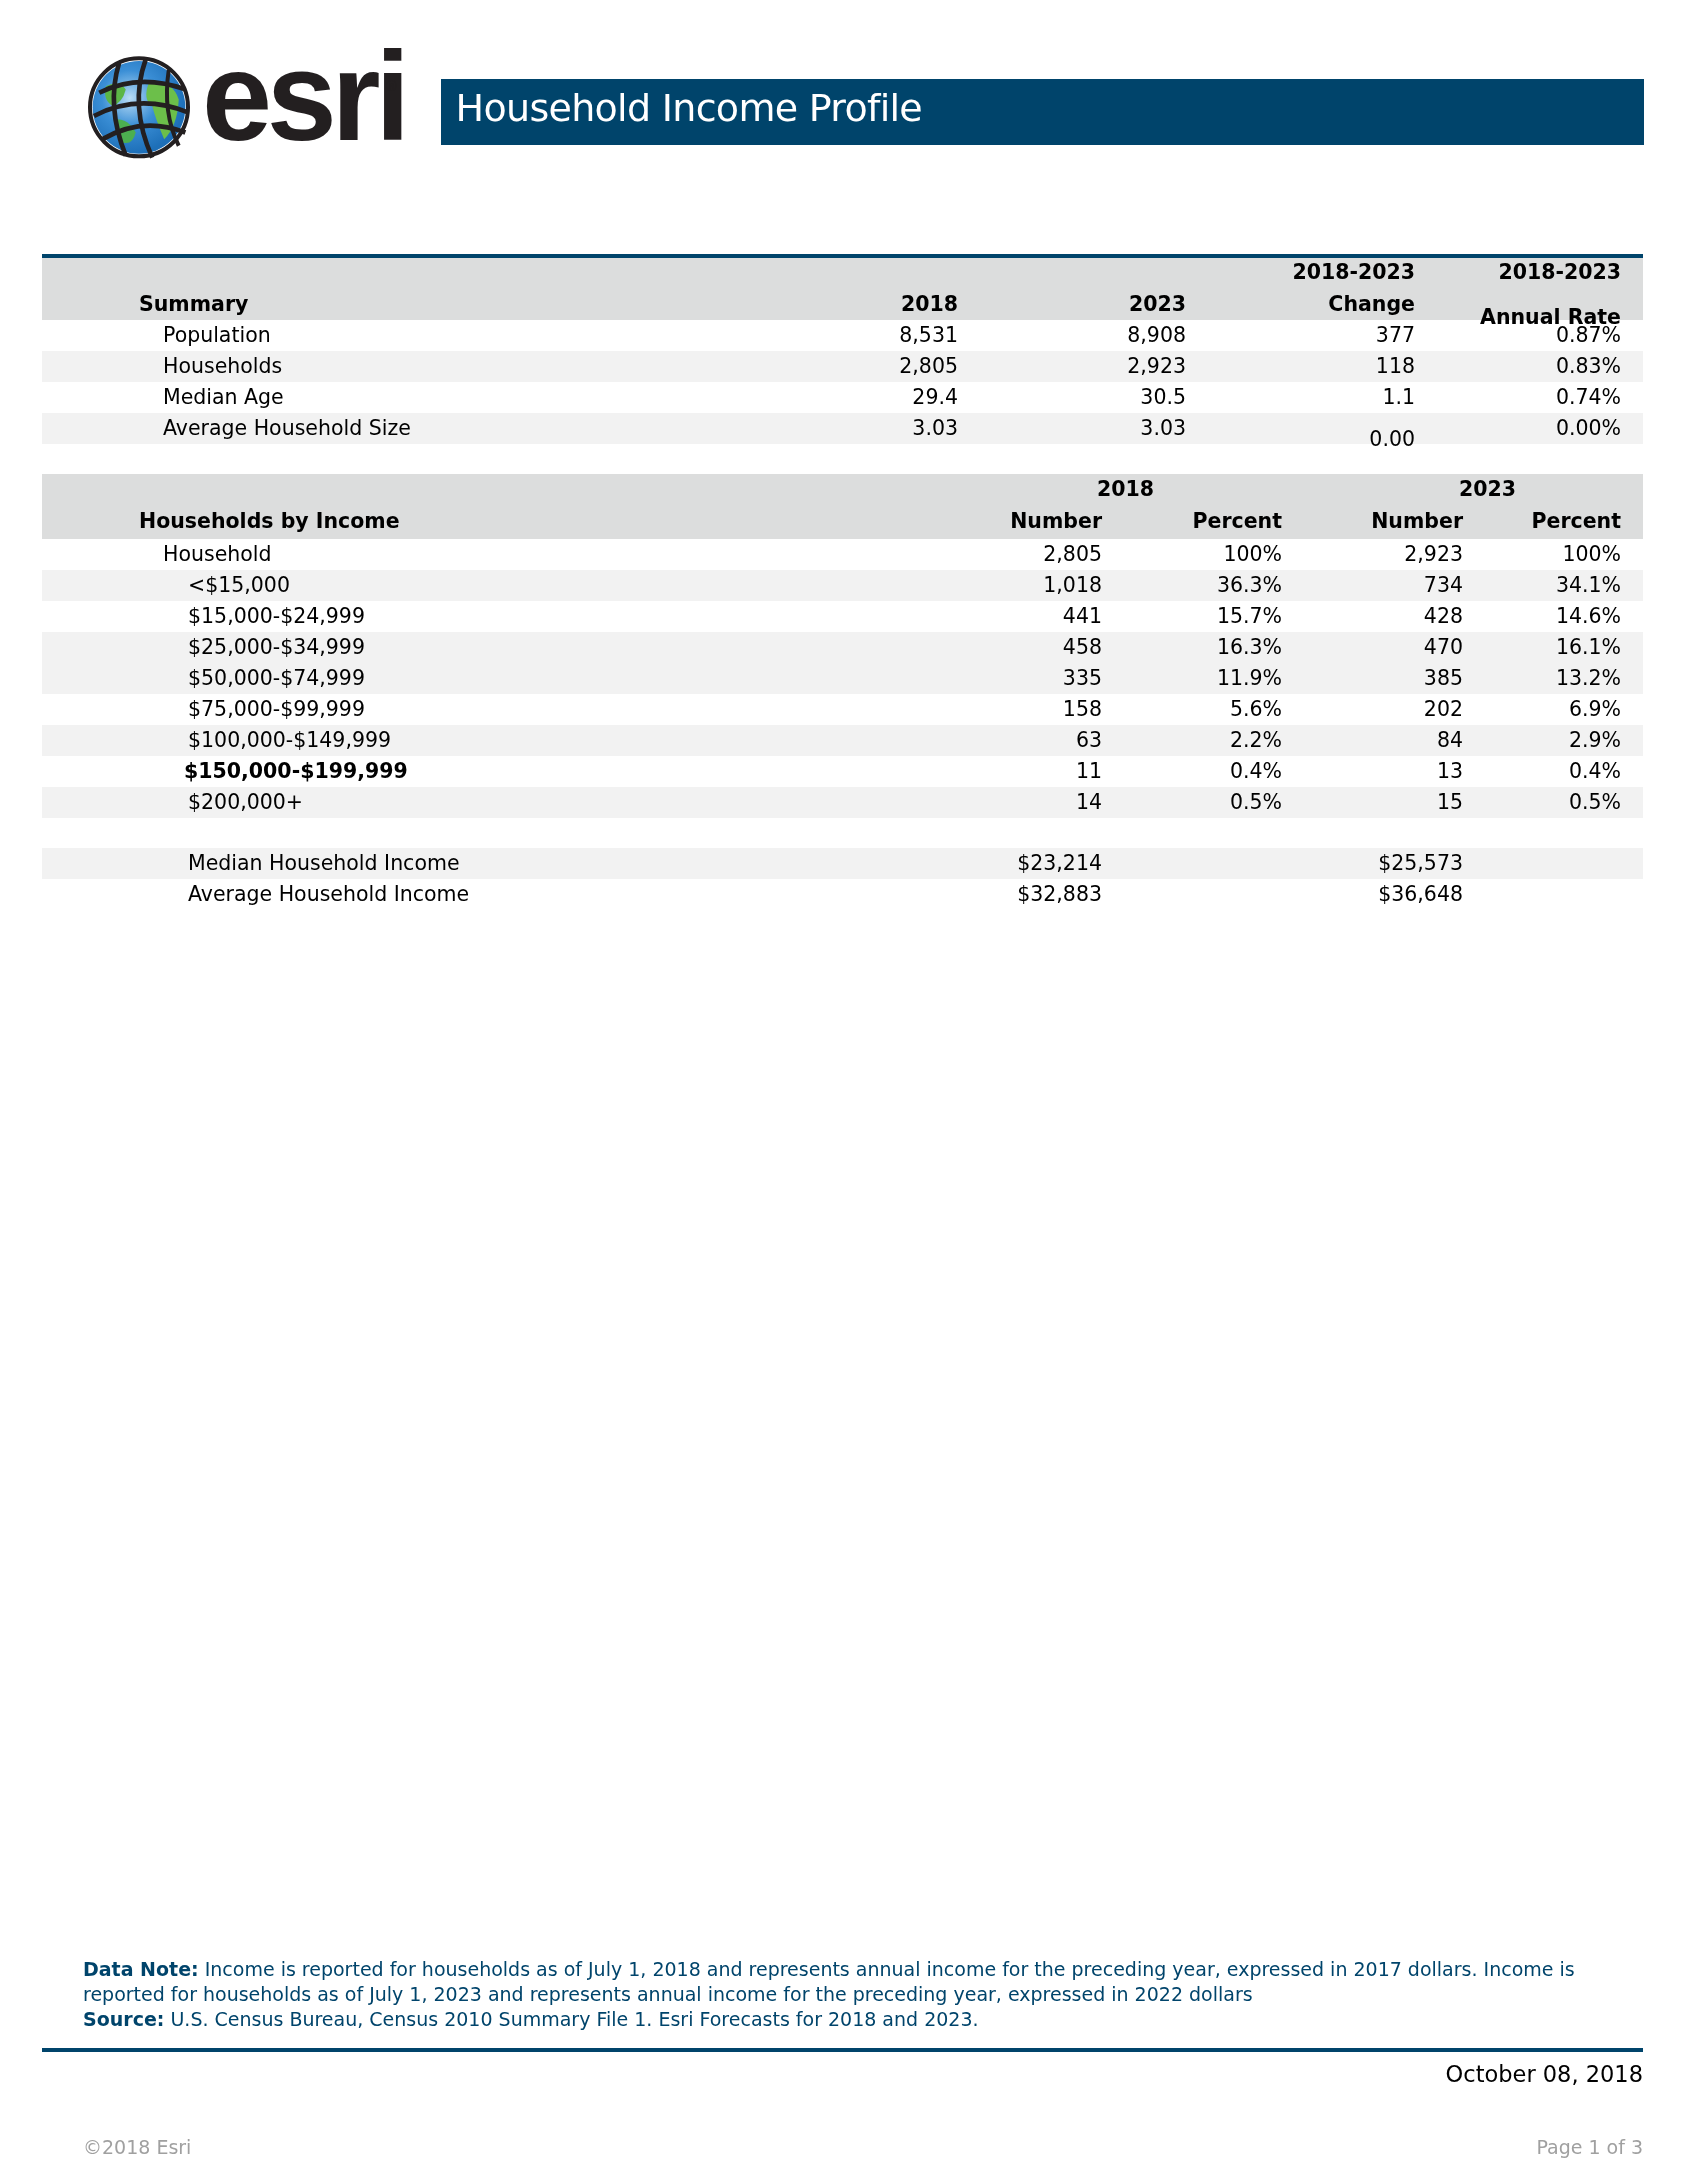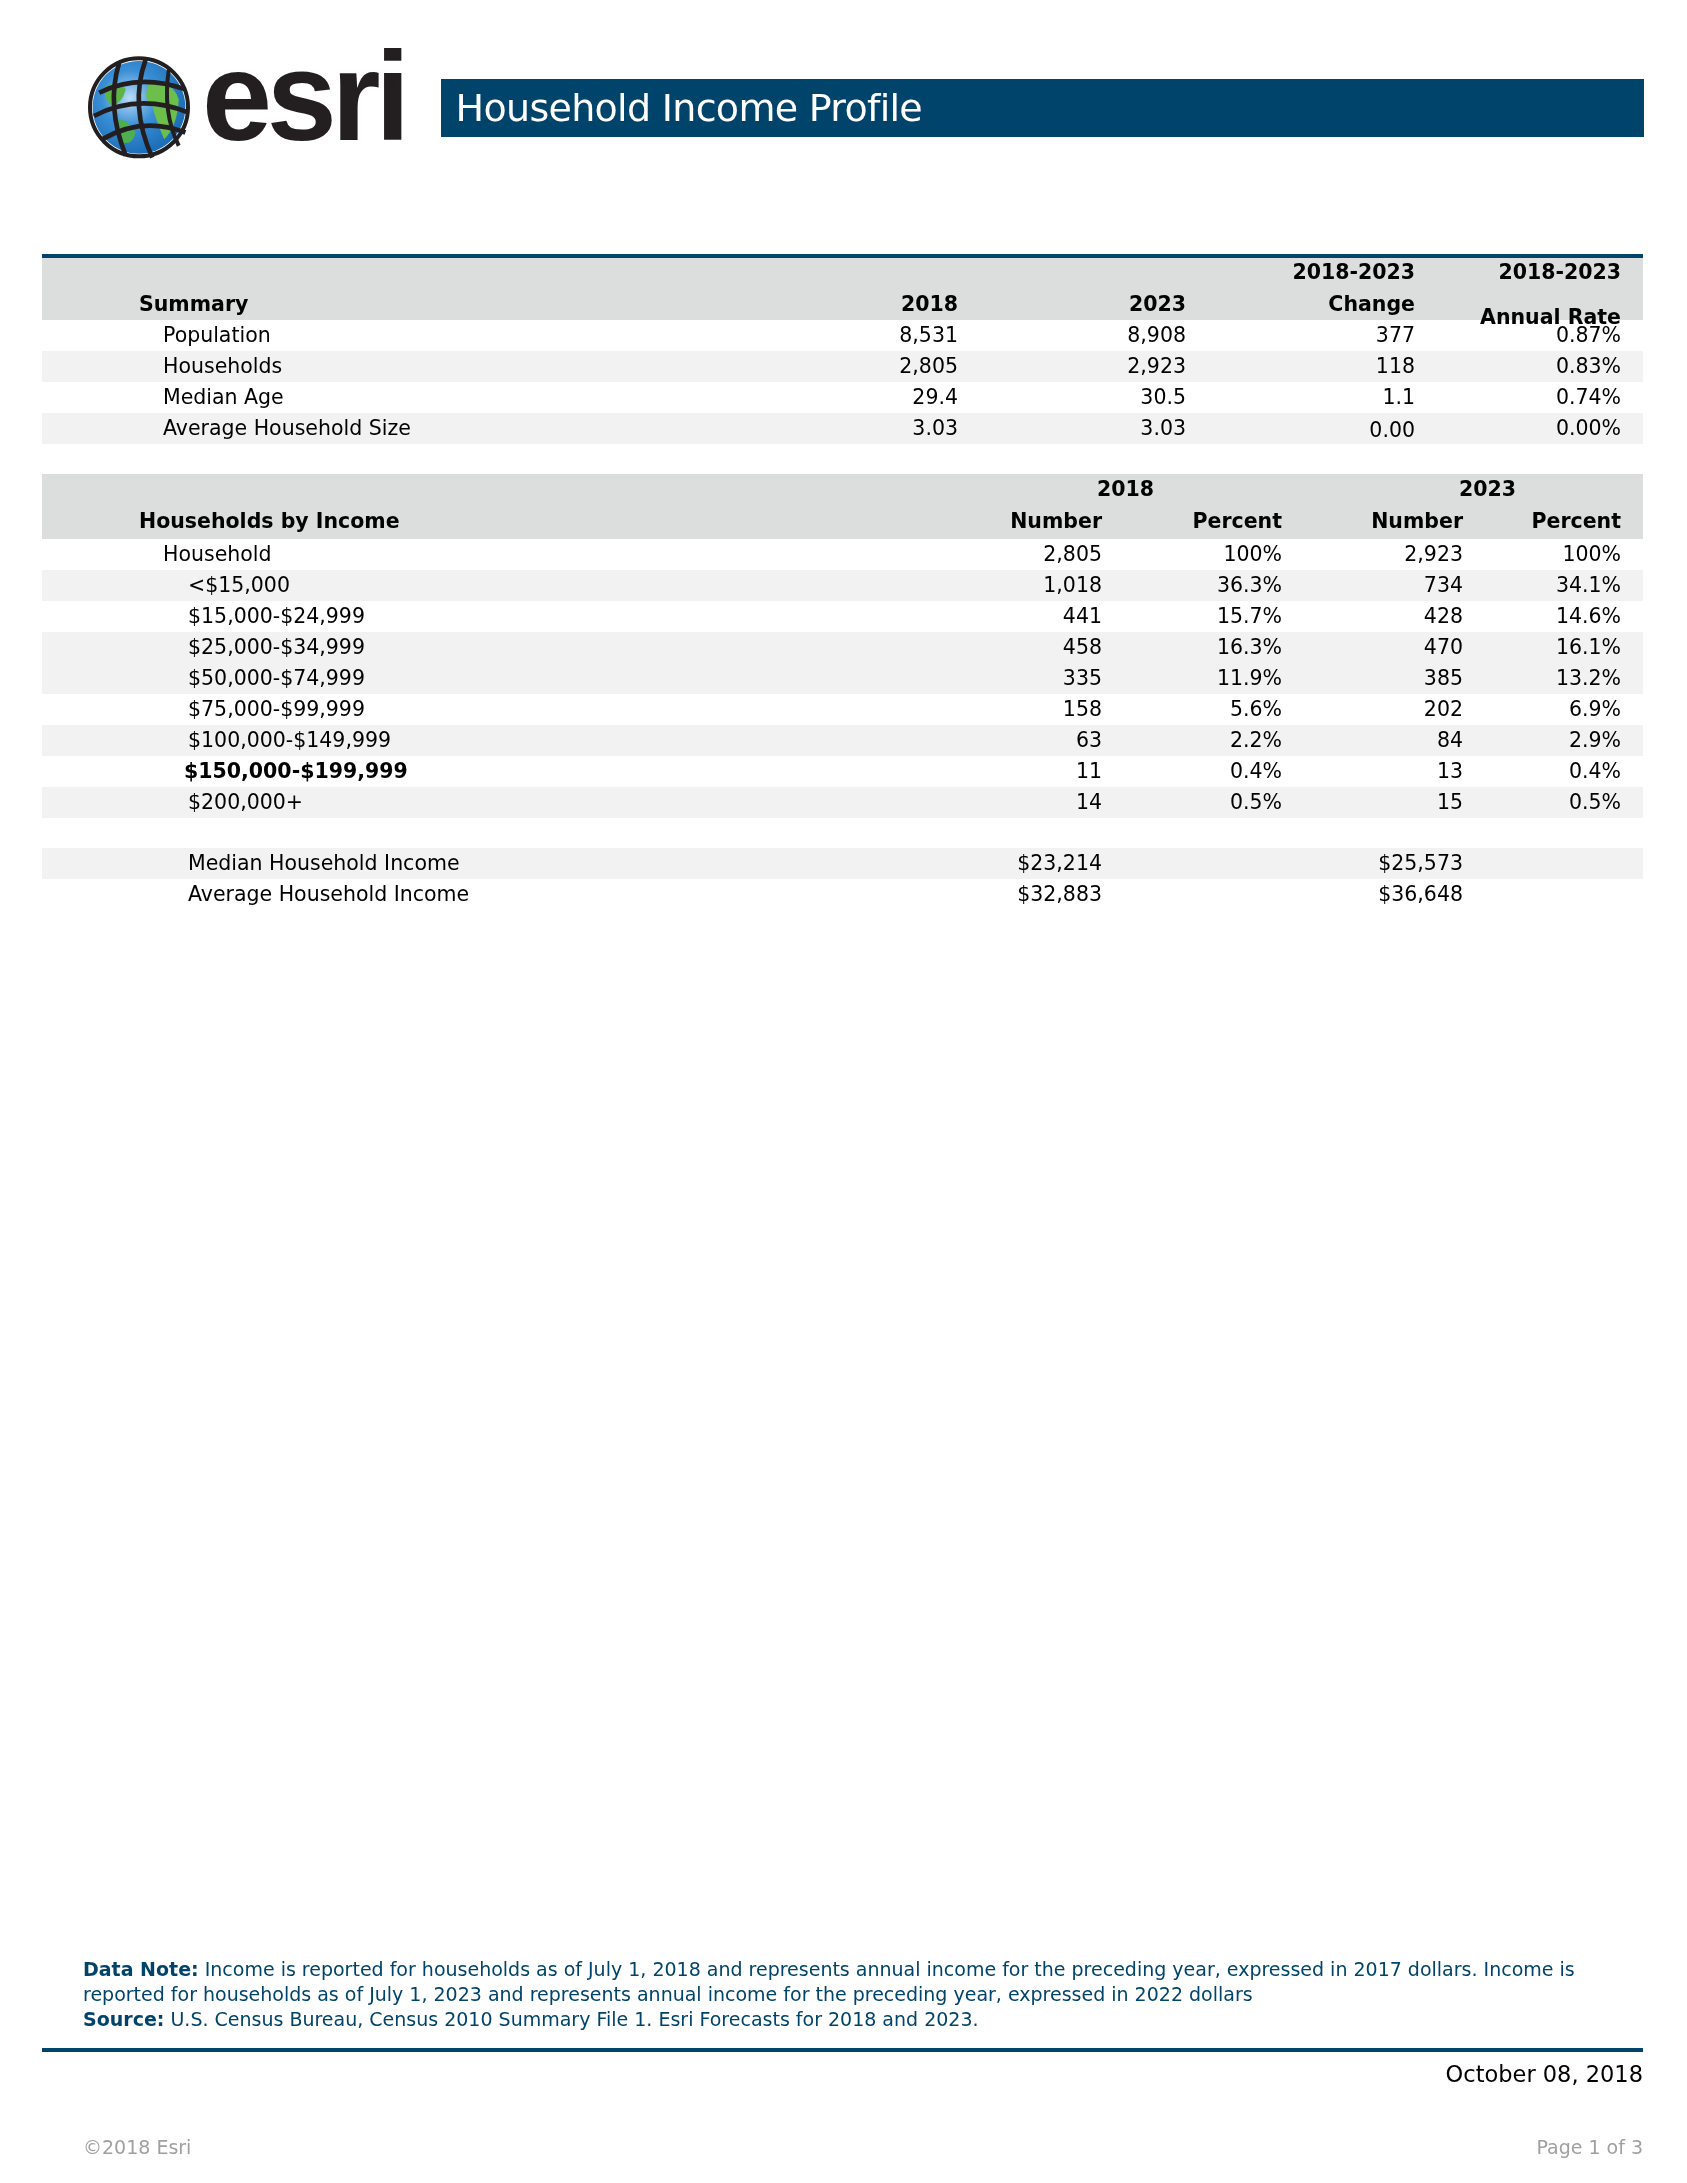--- a/index.html
+++ b/index.html
@@ -5,21 +5,21 @@
   html, body { margin:0; padding:0; background:#ffffff; }
   body { width:1687px; height:2183px; position:relative; overflow:hidden;
          font-family:"DejaVu Sans","Liberation Sans",sans-serif; color:#000; }
 
   
   .logo { position:absolute; left:86px; top:50px; width:311px; height:112px; }
   .logo-globe { position:absolute; left:0; top:3.3px; width:106px; height:106px; }
   .logo-text { position:absolute; left:116px; top:-16.5px; font-family:"Liberation Sans",sans-serif;
                font-weight:bold; font-size:126px; letter-spacing:-5.3px; color:#231f20; line-height:1; }
   .logo-reg { position:absolute; left:298px; top:26.5px; font-size:14.6px; color:#231f20; }
-  .title-bar { position:absolute; left:441px; top:79px; width:1203px; height:58px; background:#00446b; }
+  .title-bar { position:absolute; left:441px; top:79px; width:1203px; height:66px; background:#00446b; }
   .title-text { position:absolute; left:14.6px; top:6.6px; font-size:38px; color:#ffffff;
                 font-family:"DejaVu Sans",sans-serif; white-space:nowrap; letter-spacing:-0.7px; }
 
   
   .tbl { position:absolute; left:42px; width:1601px; }
   .tbl-topline { height:4px; background:#00446b; }
   .row { position:relative; height:31px; font-size:20.5px; }
   .row.alt { background:#f2f2f2; }
   .row.head { background:#dcdddd; font-weight:bold; }
   .cell { position:absolute; white-space:nowrap; }
@@ -95,21 +95,21 @@
     <span class="cell" style="left:121px; top:2.6px;">Median Age</span>
     <span class="cell r" style="right:685px; top:2.6px;">29.4</span>
     <span class="cell r" style="right:457px; top:2.6px;">30.5</span>
     <span class="cell r" style="right:228px; top:2.6px;">1.1</span>
     <span class="cell r" style="right:22px; top:2.6px;">0.74%</span>
   </div>
   <div class="row alt">
     <span class="cell" style="left:121px; top:2.6px;">Average Household Size</span>
     <span class="cell r" style="right:685px; top:2.6px;">3.03</span>
     <span class="cell r" style="right:457px; top:2.6px;">3.03</span>
-    <span class="cell r" style="right:228px; top:5px;margin-left:44px;">0.00</span>
+    <span class="cell r" style="right:228px; top:14px;margin-left:44px;">0.00</span>
     <span class="cell r" style="right:22px; top:2.6px;">0.00%</span>
   </div>
 </div>
 
 <div class="tbl" style="top:474px;">
   <div class="row head" style="height:65px;">
     <span class="cell" style="left:97px; top:35px;">Households by Income</span>
     <span class="cell" style="left:1055px; top:2.6px;">2018</span>
     <span class="cell" style="left:1417px; top:2.6px;">2023</span>
     <span class="cell r" style="right:541px; top:35px;">Number</span>

